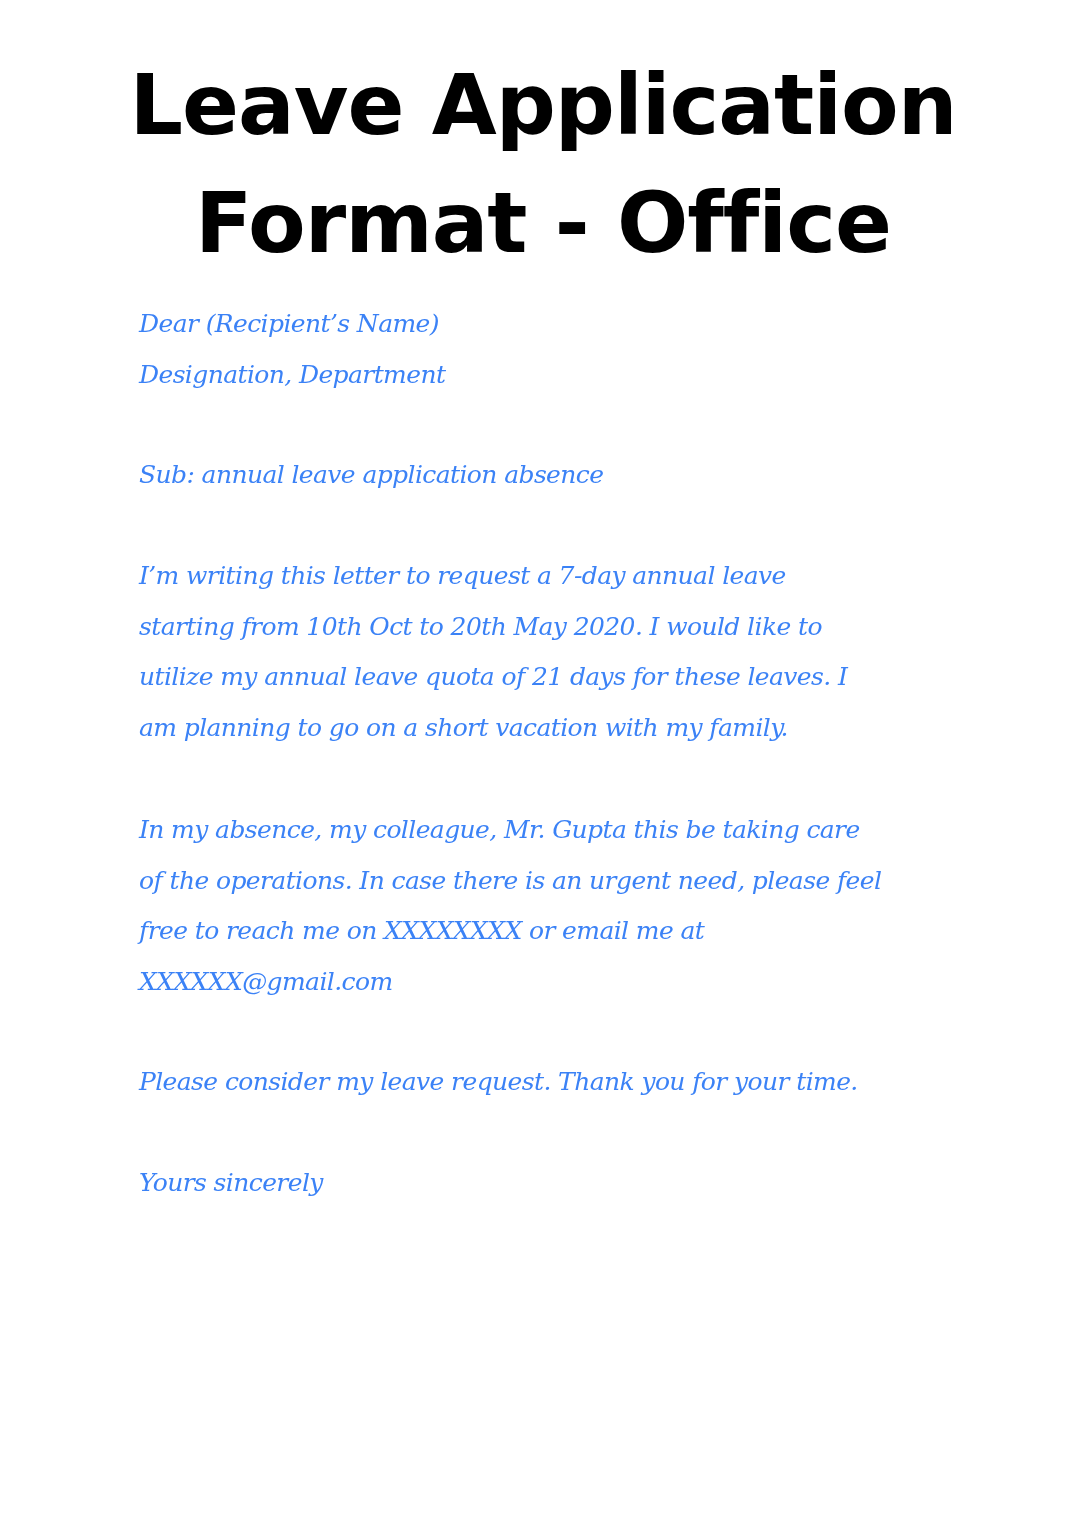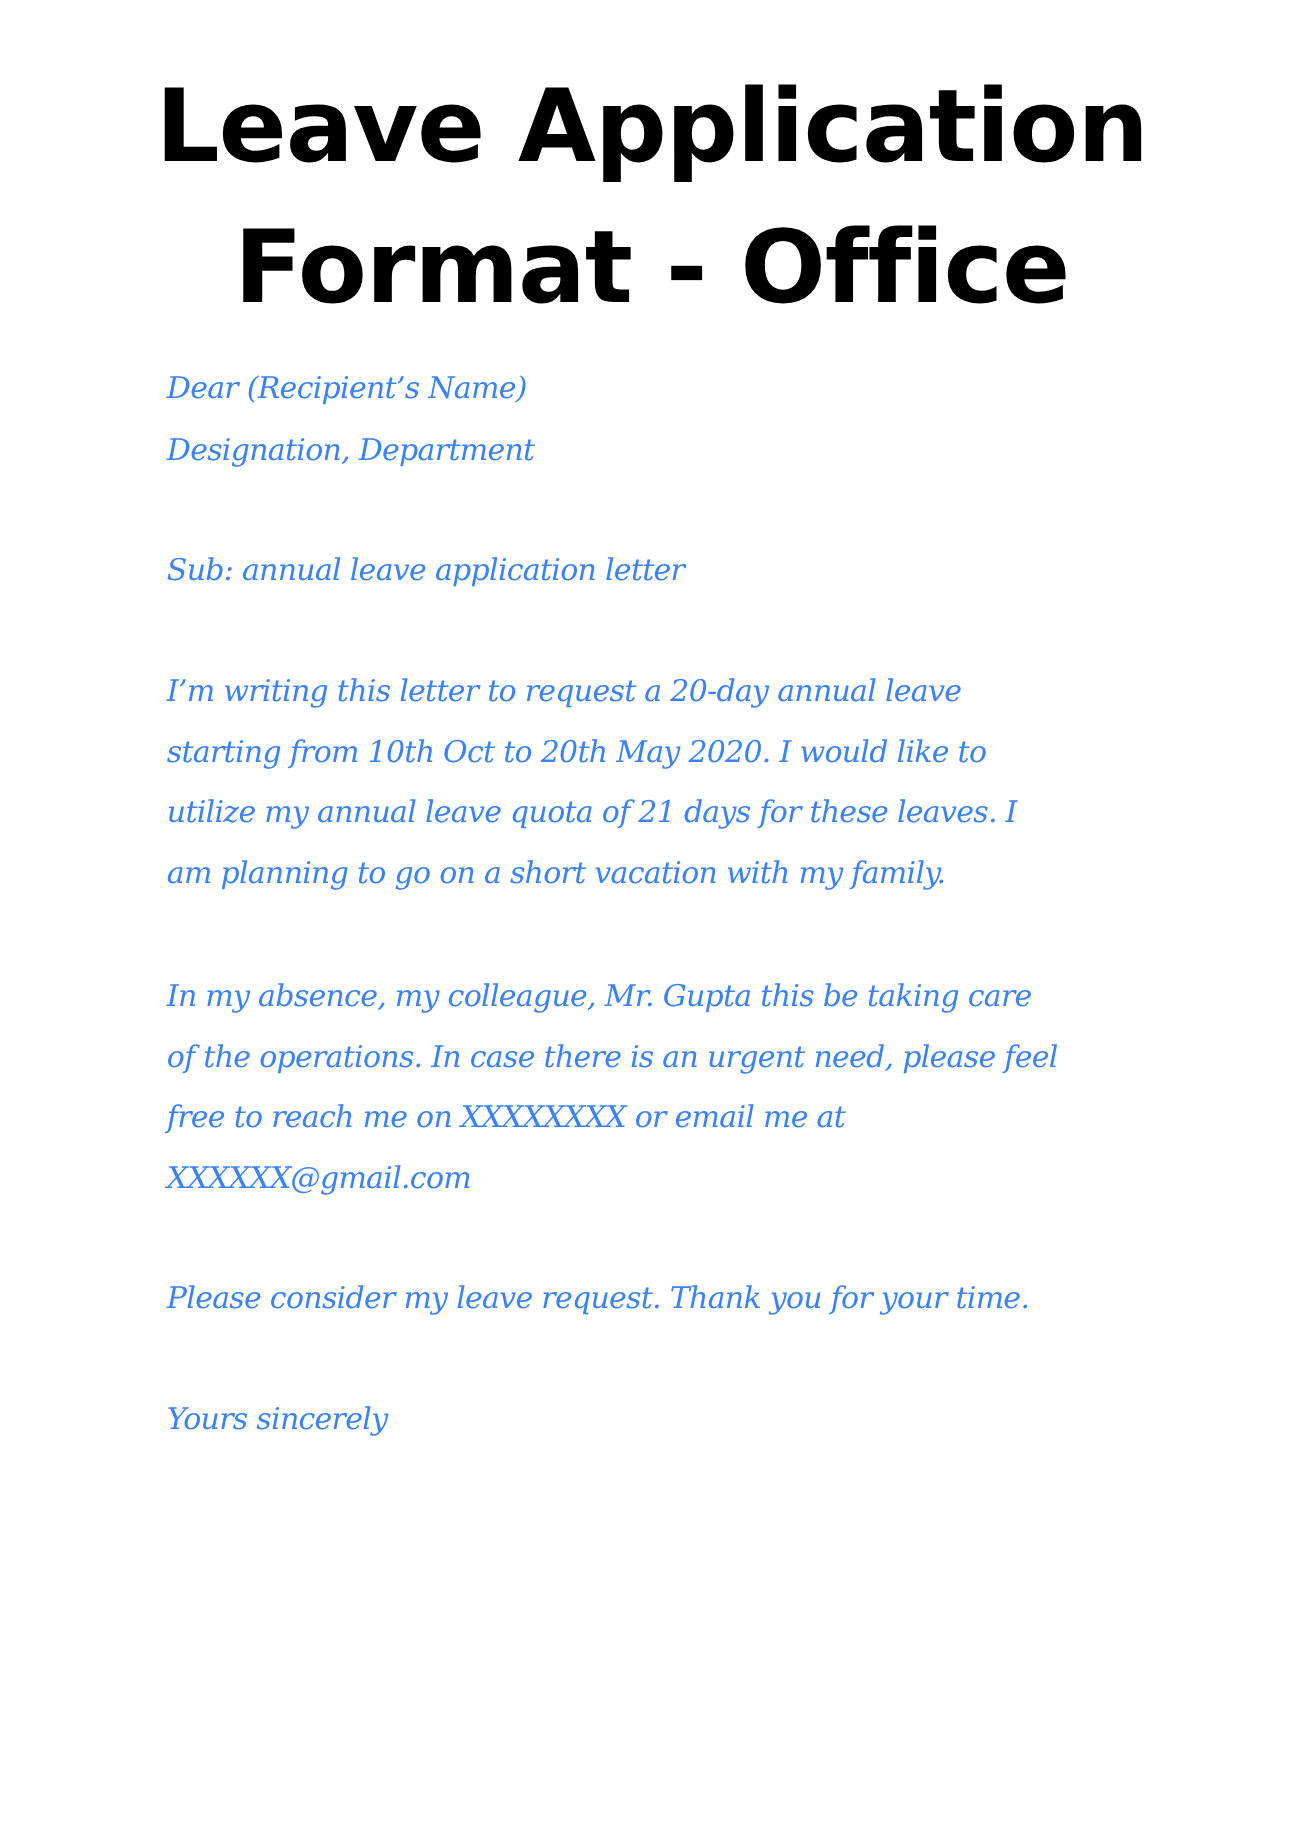--- a/index.html
+++ b/index.html
@@ -59,25 +59,25 @@
     <span>Leave Application</span>
     <span>Format - Office</span>
   </h1>
 
   <div class="body-text" style="top:299px;">
     <span class="line">Dear (Recipient’s Name)</span>
     <span class="line">Designation, Department</span>
   </div>
 
   <div class="body-text" style="top:450px;">
-    <span class="line">Sub: annual leave application letter</span>
+    <span class="line">Sub: annual leave application absence</span>
   </div>
 
   <div class="body-text" style="top:551px;">
-    <span class="line">I’m writing this letter to request a 20-day annual leave</span>
+    <span class="line">I’m writing this letter to request a 7-day annual leave</span>
     <span class="line">starting from 10th Oct to 20th May 2020. I would like to</span>
     <span class="line">utilize my annual leave quota of 21 days for these leaves. I</span>
     <span class="line">am planning to go on a short vacation with my family.</span>
   </div>
 
   <div class="body-text" style="top:805px;">
     <span class="line">In my absence, my colleague, Mr. Gupta this be taking care</span>
     <span class="line">of the operations. In case there is an urgent need, please feel</span>
     <span class="line">free to reach me on XXXXXXXX or email me at</span>
     <span class="line">XXXXXX@gmail.com</span>

